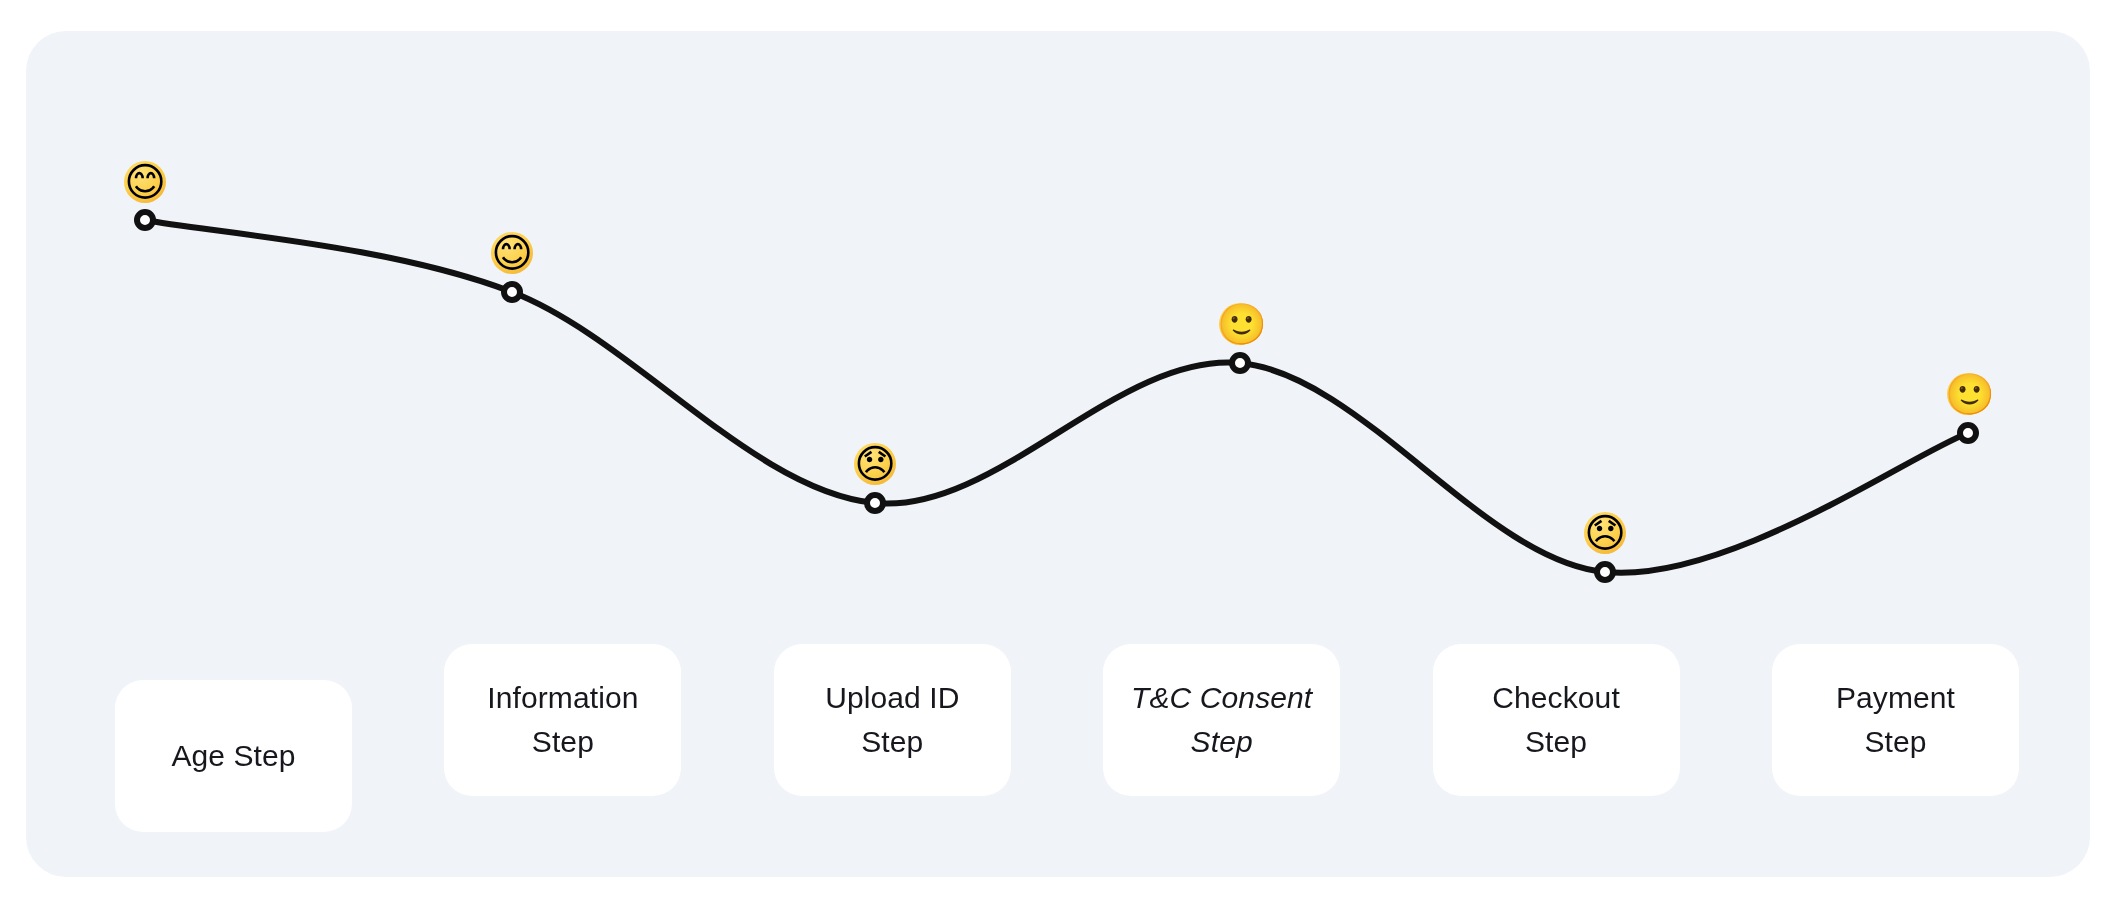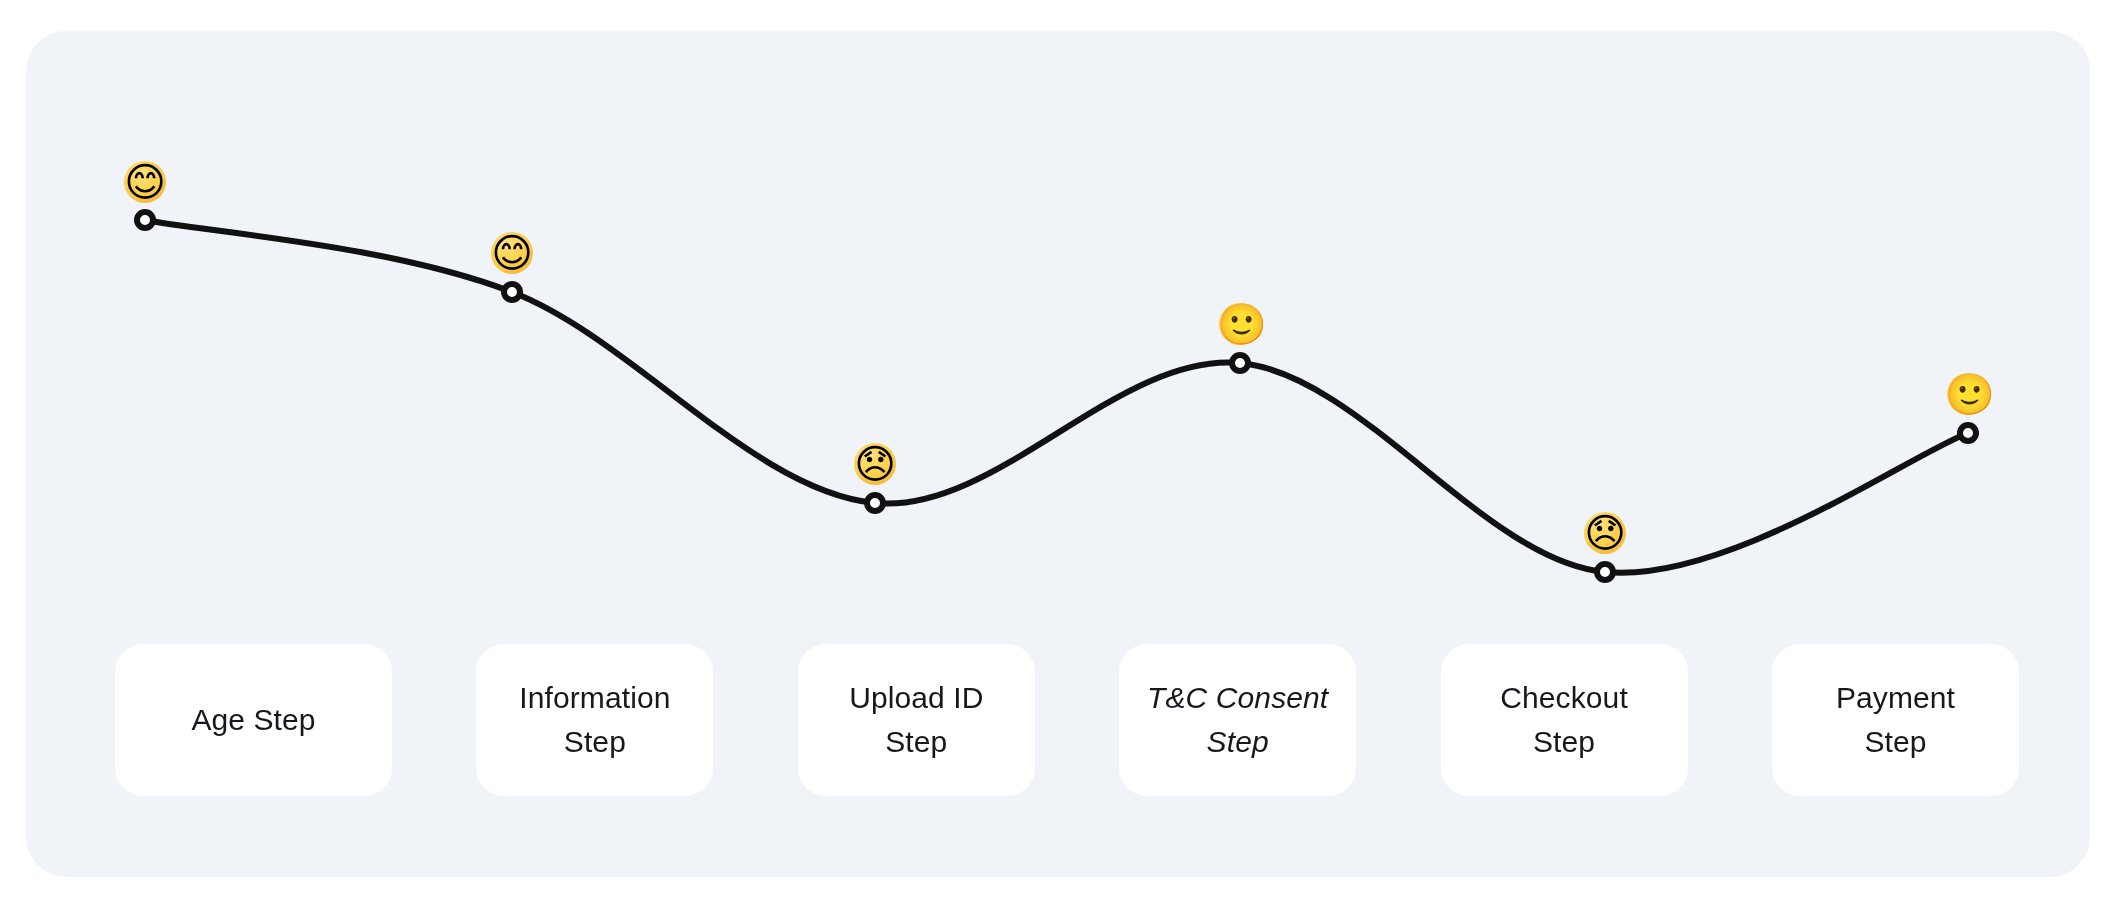--- a/index.html
+++ b/index.html
@@ -150,21 +150,21 @@
   <div class="emoji-layer" id="emoji-layer">
       <div class="emoji-marker" style="left: 145px; top: 182px;"><div class="emoji-face"></div><span class="emoji-glyph">😊</span></div>
       <div class="emoji-marker" style="left: 512px; top: 253px;"><div class="emoji-face"></div><span class="emoji-glyph">😊</span></div>
       <div class="emoji-marker" style="left: 875px; top: 464px;"><div class="emoji-face"></div><span class="emoji-glyph">😞</span></div>
       <div class="emoji-marker" style="left: 1240px; top: 324px;"><div class="emoji-face"></div><span class="emoji-glyph">🙂</span></div>
       <div class="emoji-marker" style="left: 1605px; top: 533px;"><div class="emoji-face"></div><span class="emoji-glyph">😞</span></div>
       <div class="emoji-marker" style="left: 1968px; top: 394px;"><div class="emoji-face"></div><span class="emoji-glyph">🙂</span></div>
     </div>
 
   <div class="cards-row" id="cards-row">
-      <div class="step-card" style="width: 277px;">
+      <div class="step-card" style="width: 237px; margin-top: 36px;">
         <span class="step-card-label">Age Step</span>
       </div>
       <div class="step-card" style="width: 237px; text-align: center;">
         <span class="step-card-label">Information
 Step</span>
       </div>
       <div class="step-card" style="width: 237px; align-items: center;">
         <span class="step-card-label">Upload ID
 Step</span>
       </div>

